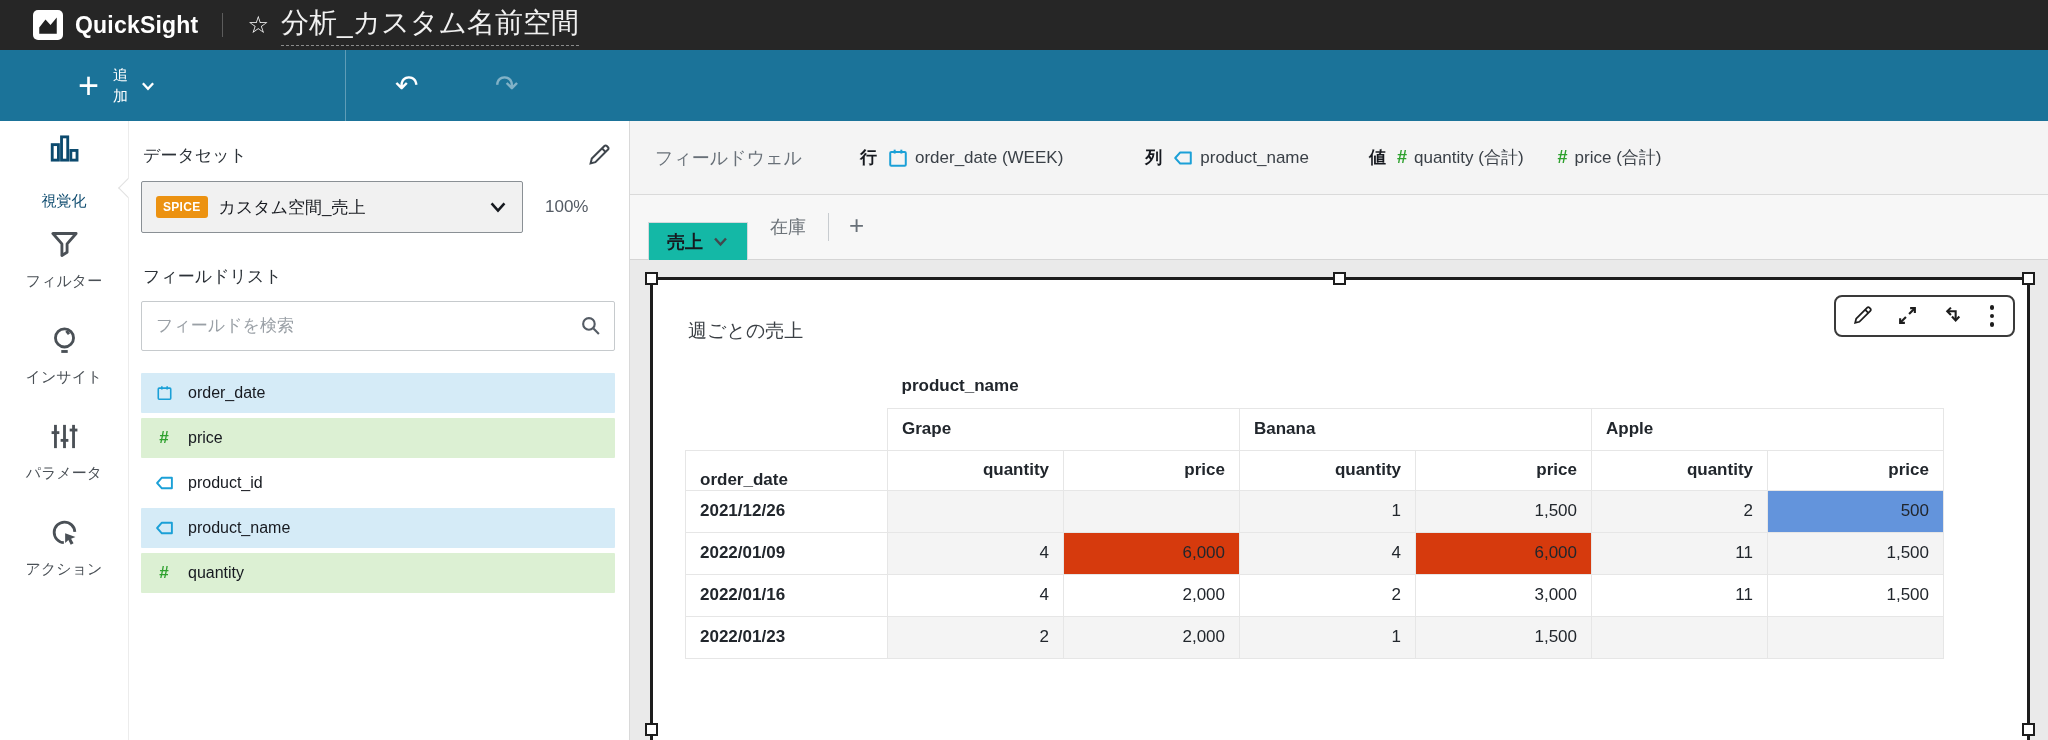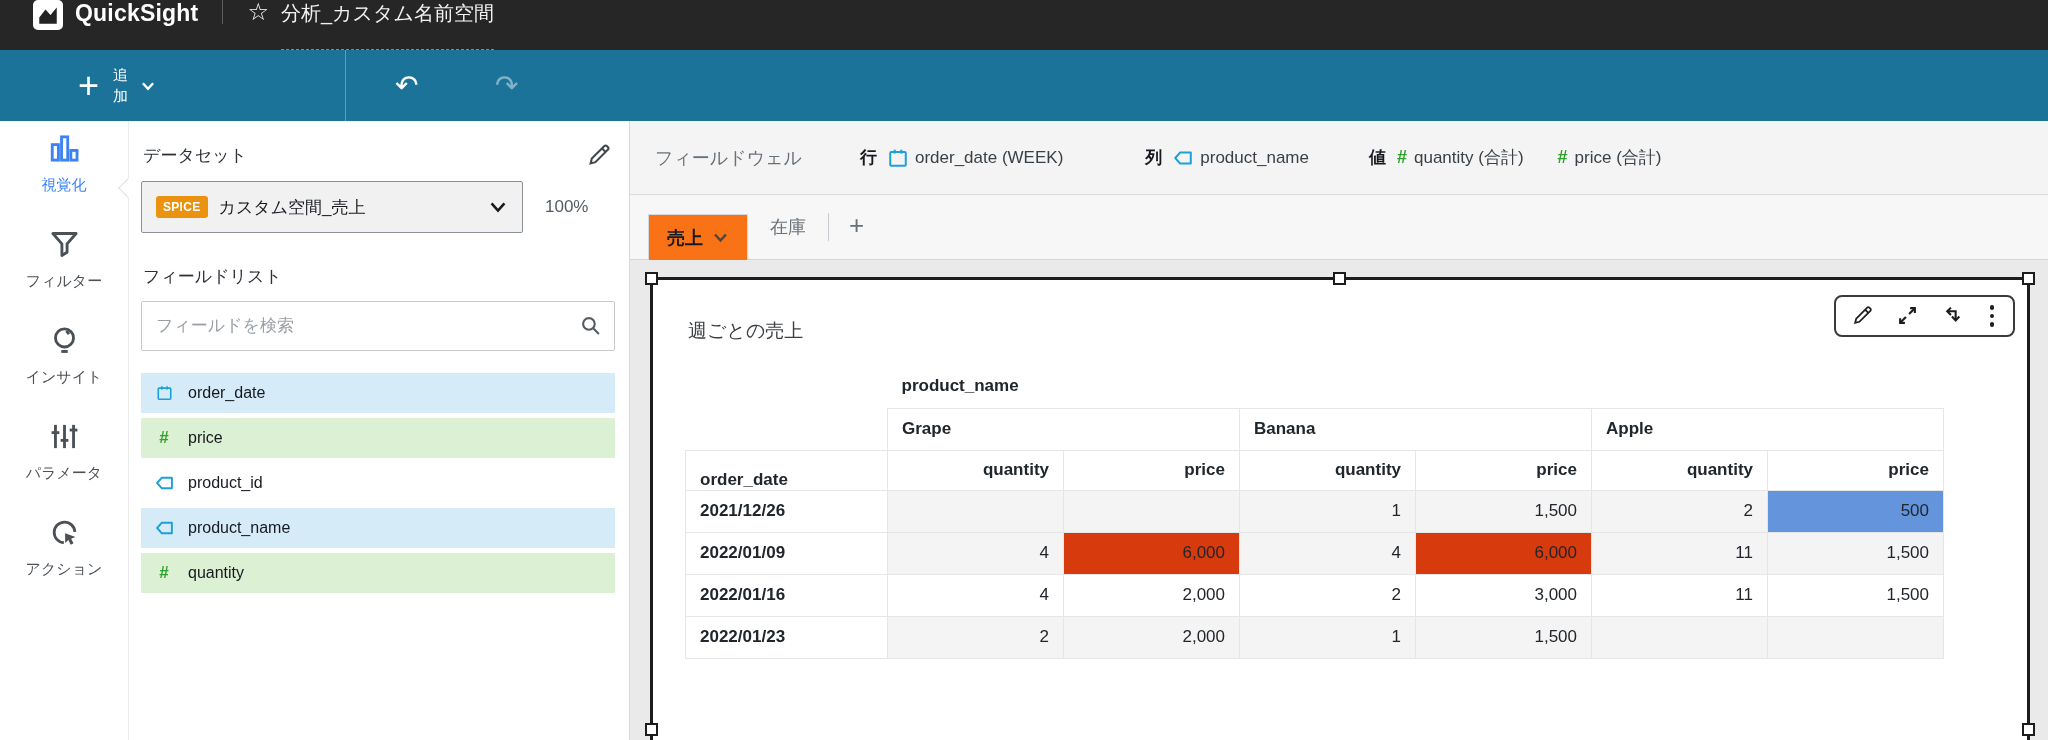--- a/index.html
+++ b/index.html
@@ -4,45 +4,45 @@
 <style>
   * { margin:0; padding:0; box-sizing:border-box; }
   html,body { background:#ddd; }
   .screen{
     position:relative; width:2048px; height:740px; overflow:hidden;
     background:#fff; font-family:"Liberation Sans","DejaVu Sans",sans-serif;
     color:#16191F;
   }
   
   .topbar{ position:absolute; left:0; top:0; width:100%; height:50px;
-    background:#262626; display:flex; padding-left:33px; }
+    background:#262626; display:flex; align-items:center; padding-left:33px; }
   .qs-logo{ width:30px; height:30px; flex:0 0 auto; }
   .brand{ color:#fff; font-size:23px; font-weight:700; margin-left:12px; letter-spacing:.2px; }
   .tb-sep{ width:1px; height:24px; background:#5c5c5c; margin:0 24px; }
   .star{ color:#fff; font-size:24px; line-height:1; margin-right:12px; cursor:pointer; }
-  .an-title{ color:#f1f1f1; font-size:20px; border-bottom:1px dashed #8a8a8a; padding-bottom:3px; }
+  .an-title{ color:#f1f1f1; font-size:28px; border-bottom:1px dashed #8a8a8a; padding-bottom:3px; }
   
   .toolbar{ position:absolute; left:0; top:50px; width:100%; height:71px;
     background:#1B7399; display:flex; align-items:center; color:#fff; }
   .add-btn{ display:flex; align-items:center; margin-left:78px; cursor:pointer; }
   .plus-glyph{ font-size:36px; font-weight:300; line-height:1; margin-right:14px; }
   .add-label{ width:1.1em; font-size:15px; line-height:1.35; word-break:break-all; }
   .add-chevron{ width:16px; height:16px; margin-left:10px; color:#fff; }
   .tbr-divider{ position:absolute; left:345px; top:0; bottom:0; width:1px; background:rgba(255,255,255,.30); }
   .undo{ position:absolute; left:395px; font-size:28px; line-height:1; cursor:pointer; }
   .redo{ position:absolute; left:495px; font-size:28px; line-height:1; opacity:.45; cursor:pointer; }
   
   .body{ position:absolute; left:0; top:121px; width:100%; height:619px; display:flex; }
   
   .sidebar{ width:128px; background:#fff; padding-top:12px; flex:0 0 auto; }
   .side-item{ display:flex; flex-direction:column; align-items:center; height:74px;
     margin-bottom:22px; color:#4A5056; cursor:pointer; }
   .side-item svg{ width:31px; height:31px; }
   .side-item .side-label{ font-size:15px; margin-top:8px; white-space:nowrap; }
-  .side-item.active{ color:#3b82f6; }
+  .side-item.active{ color:#0c4a6e;gap:16px; }
   
   .panel{ width:502px; flex:0 0 auto; background:#fff; border-left:1px solid #ECECEC;
     border-right:1px solid #D9D9D9; padding:22px 14px 0 12px; position:relative; }
   .panel-notch{ position:absolute; left:-8px; top:60px; width:14px; height:14px; background:#fff;
     border-left:1px solid #E0E0E0; border-bottom:1px solid #E0E0E0; transform:rotate(45deg); }
   .panel-head{ display:flex; align-items:center; justify-content:space-between; padding:0 4px 0 2px; }
   .panel-title{ font-size:17px; font-weight:400; color:#2B3137; }
   .pencil-btn{ width:24px; height:24px; color:#3F464D; cursor:pointer; }
   .pencil-btn svg{ width:24px; height:24px; }
   .ds-row{ display:flex; align-items:center; margin-top:14px; }
@@ -76,21 +76,21 @@
   .fw-label{ font-size:18px; color:#687078; margin-right:58px; }
   .well{ display:flex; align-items:center; }
   .well-key{ font-size:17px; font-weight:700; color:#16191F; margin-right:11px; }
   .well-field{ display:flex; align-items:center; font-size:17px; color:#3A4047; }
   .well-field .w-icon{ width:20px; height:20px; color:#1BA0D7; margin-right:7px; display:flex; }
   .well-field .w-hash{ color:#2EA12E; font-weight:700; font-size:18px; margin-right:7px; }
   .gap-row{ margin-right:82px; } .gap-col{ margin-right:60px; } .gap-chip{ margin-right:34px; }
   
   .tabstrip{ height:65px; background:#F7F7F7; border-bottom:1px solid #D5D5D5;
     display:flex; align-items:flex-end; flex:0 0 auto; }
-  .tab-active{ height:46px; min-width:100px; background:#f97316; border:1px solid #D5D9DD;
+  .tab-active{ height:38px; min-width:100px; background:#14b8a6; border:1px solid #D5D9DD;
     border-bottom:none; margin-left:18px; display:flex; align-items:center;
     justify-content:center; gap:9px; padding:0 16px; position:relative; z-index:2;
     margin-bottom:-1px; cursor:pointer; }
   .tab-active .tab-label{ font-size:18px; font-weight:700; color:#16191F; }
   .tab-chevron{ width:17px; height:17px; color:#43484D; }
   .tab-idle{ font-size:18px; color:#6B7278; padding:0 22px; align-self:center; cursor:pointer; }
   .tab-divider{ width:1px; height:28px; background:#C8CCD0; align-self:center; }
   .tab-add{ font-size:26px; font-weight:300; color:#687078; margin-left:20px;
     align-self:center; cursor:pointer; line-height:1; padding-bottom:4px; }
   

